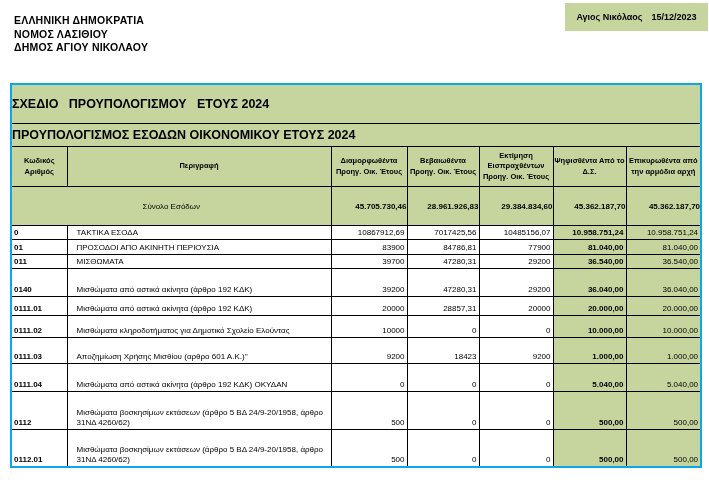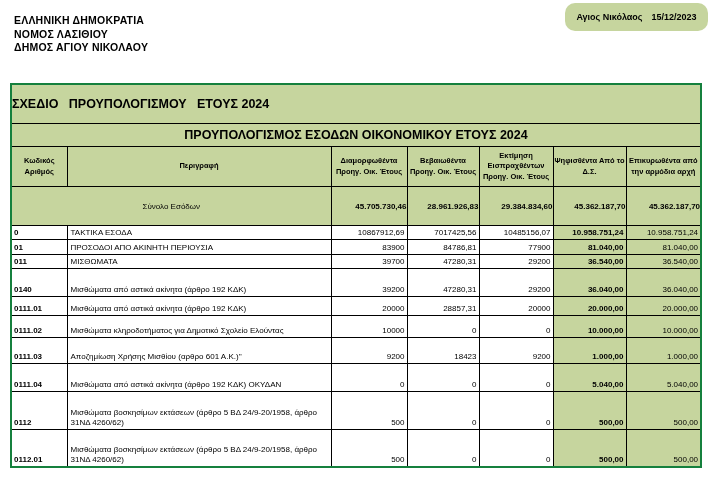--- a/index.html
+++ b/index.html
@@ -11,55 +11,55 @@
   }
   .letterhead {
     position:absolute; left:14px; top:14px;
     font-weight:bold; font-size:10.5px; line-height:13.5px;
     letter-spacing:0.2px;
   }
   .datebox {
     position:absolute; left:565px; top:3px; width:143px; height:28px;
     background:var(--green);
     display:flex; align-items:center; justify-content:center; gap:9px;
-    font-weight:bold; font-size:9px;border-radius:10px;
+    font-weight:bold; font-size:9px;
   }
   .doc { position:absolute; left:10px; top:83px; width:690px; }
   table.budget {
     border-collapse:collapse; table-layout:fixed; width:690px;
-    border:2px solid #15803d;
+    border:2px solid #0ea5e9;
   }
   table.budget td, table.budget th {
     border:1px solid #000; overflow:hidden; padding:0;
   }
   .g { background:var(--green); }
   .title-cell {
     height:38px; vertical-align:middle;
     font-weight:bold; font-size:12.5px;
     text-align:left; padding-left:148px; white-space:pre;
   }
   .subtitle-cell {
     height:22px; vertical-align:middle;
     font-weight:bold; font-size:12.5px;
-    text-align:center; padding-left:72px; white-space:nowrap;
+    text-align:left; padding-left:72px; white-space:nowrap;
   }
   th.colhead {
     height:39px; font-size:7.5px; font-weight:bold;
     text-align:center; vertical-align:middle;
     padding:1px 2px; line-height:1.35;
   }
   .sum-row td { height:38px; vertical-align:middle; }
   .sum-label { font-size:8px; font-weight:normal; text-align:center; }
   .sum-val { font-size:8px; font-weight:bold; text-align:right; padding-right:3px; }
   tr.data td {
     font-size:8px; vertical-align:bottom; padding-bottom:1px;
     line-height:1.25;
   }
   tr.data td.code { font-weight:bold; padding-left:2px; text-align:left; }
-  tr.data td.desc { padding-left:3px; text-align:left; }
+  tr.data td.desc { padding-left:9px; text-align:left; }
   tr.data td.num  { text-align:right; padding-right:2px;margin-top:18px; }
   tr.data td.voted { font-weight:bold; }
 </style>
 </head>
 <body>
 
 <div class="letterhead">
   <div>ΕΛΛΗΝΙΚΗ ΔΗΜΟΚΡΑΤΙΑ</div>
   <div>ΝΟΜΟΣ ΛΑΣΙΘΙΟΥ</div>
   <div>ΔΗΜΟΣ ΑΓΙΟΥ ΝΙΚΟΛΑΟΥ</div>

